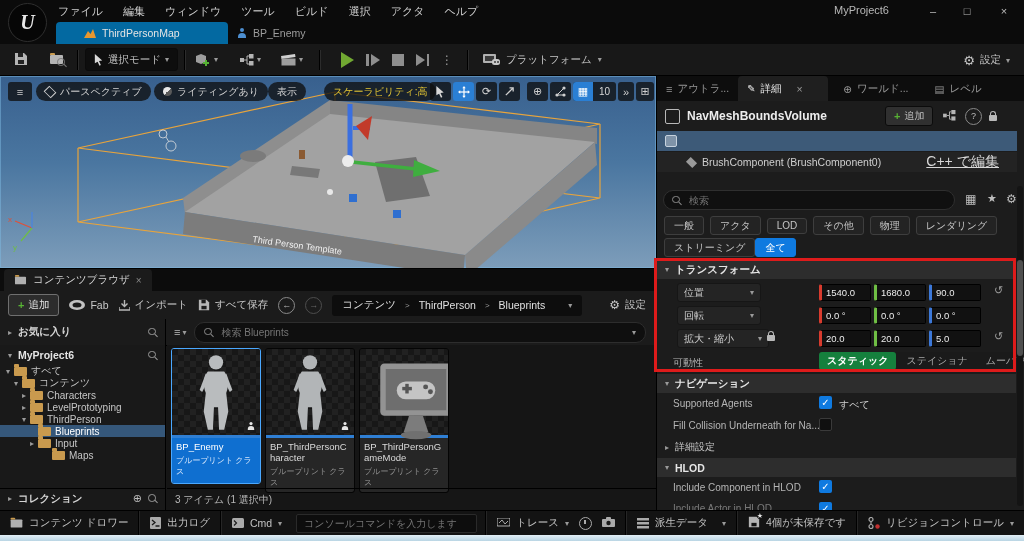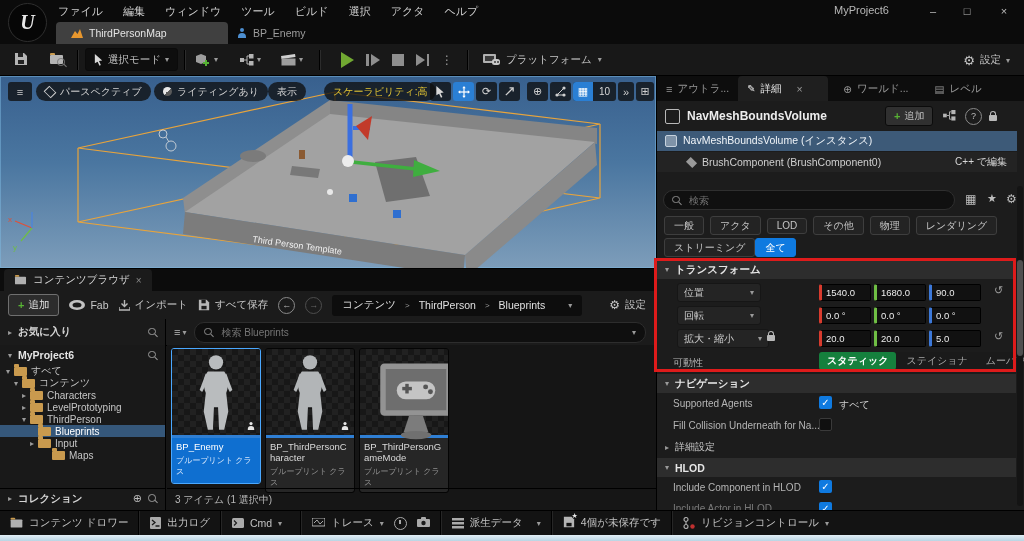--- a/index.html
+++ b/index.html
@@ -92,21 +92,21 @@
   </div>
   <div class="abs" style="right:135px;top:4px;color:#b8b8b8">MyProject6</div>
   <div class="abs row" style="right:0;top:0;height:22px">
     <span style="width:34px;text-align:center;color:#bbb">–</span>
     <span style="width:34px;text-align:center;color:#bbb">□</span>
     <span style="width:40px;text-align:center;color:#bbb">×</span>
   </div>
 </div>
 
 <div class="abs" style="left:0;top:22px;width:1024px;height:22px;background:#0b0b0b">
-  <div class="abs row" style="left:56px;top:0;width:172px;height:22px;background:#404040;border-radius:4px 4px 0 0;padding-left:15px;gap:6px;box-sizing:border-box">
+  <div class="abs row" style="left:56px;top:0;width:172px;height:22px;background:#0369a1;border-radius:4px 4px 0 0;padding-left:28px;gap:6px;box-sizing:border-box">
     <svg width="12" height="9" viewBox="0 0 12 9">
         <path d="M0 9 L4 2 L6.5 5 L9 0 L12 9 Z" fill="#e8972e"></path>
       </svg>
     <span style="color:#e4e4e4;font-size:10.5px">ThirdPersonMap</span>
   </div>
   <div class="abs row" style="left:231px;top:0;width:100px;height:22px;padding-left:6px;gap:6px;box-sizing:border-box">
     <span class="person" style="color:#4d8fd1"></span>
     <span style="color:#9d9d9d;font-size:10.5px">BP_Enemy</span>
   </div>
 </div>
@@ -334,26 +334,25 @@
         </svg>
     </span>
     <span class="circ" style="position:absolute;left:308px">
         <span>?</span>
       </span>
     <span class="lockic" style="position:absolute;left:332px"></span>
   </div>
 
   <div class="row" style="position:absolute;left:0;top:55px;width:360px;height:20px;background:#3d5a78;padding:0 8px;gap:6px;box-sizing:border-box">
     <span style="width:10px;height:10px;background:#7f93a8;border:1px solid #c6d2de;border-radius:2px"></span>
-    <span style="font-size:10.5px;color:#f0f4f8">NavMeshBoundsVolume (インスタンス)</span>
   </div>
   <div class="row" style="position:absolute;left:0;top:76px;width:360px;height:20px;background:#232323;padding:0 8px 0 30px;gap:6px;box-sizing:border-box">
     <span style="width:9px;height:9px;background:#9a9a9a;transform:rotate(45deg) scaleY(.75)"></span>
     <span style="font-size:10.5px;color:#cfcfcf">BrushComponent (BrushComponent0)</span>
-    <span style="position:absolute;right:10px;font-size:10px;color:#d8d8d8;">C++ で編集</span>
+    <span style="position:absolute;right:18px;font-size:14px;color:#d8d8d8;text-decoration:underline">C++ で編集</span>
   </div>
 
   <div class="row" style="position:absolute;left:6px;top:114px;width:292px;height:20px;background:#101010;border:1px solid #2f2f2f;border-radius:10px;padding:0 8px;gap:6px;box-sizing:border-box">
     <span class="mag" style="color:#8a8a8a"></span>
     <input style="flex: 1 1 0%; background: transparent; border: none; outline: none; color: rgb(204, 204, 204); font-size: 10px;" placeholder="検索">
   </div>
   <span style="position:absolute;left:308px;top:116px;font-size:12px;color:#bdbdbd">▦</span>
   <span style="position:absolute;left:330px;top:116px;font-size:11px;color:#bdbdbd">★</span>
   <span style="position:absolute;left:349px;top:116px;font-size:12px;color:#bdbdbd">⚙</span>
 
@@ -642,20 +641,21 @@
   </div>
   <span class="sbsep"></span>
   <div class="sbitem">
     <svg width="12" height="10" viewBox="0 0 12 10">
         <rect width="12" height="10" rx="1.5" fill="#aaa"></rect>
         <path d="M2 2.5 L4.5 5 L2 7.5" stroke="#1b1b1b" stroke-width="1.2" fill="none"></path>
       </svg>
     <span>Cmd</span>
     <span class="chev">▾</span>
   </div>
+  <input style="width: 196px; height: 17px; background: rgb(13, 13, 13); border: 1px solid rgb(42, 42, 42); border-radius: 2px; color: rgb(187, 187, 187); font-size: 10px; padding: 0px 7px; margin-left: 4px;" placeholder="コンソールコマンドを入力します">
   <span class="sbsep" style="margin-left:8px"></span>
   <div class="sbitem">
     <svg width="13" height="10" viewBox="0 0 13 10">
         <rect x="0" y="0" width="13" height="8" rx="1" fill="none" stroke="#aaa" stroke-width="1.2"></rect>
         <path d="M2 5 L5 2 L8 6 L11 3" stroke="#aaa" fill="none"></path>
       </svg>
     <span>トレース</span>
     <span class="chev">▾</span>
   </div>
   <span style="width:11px;height:11px;border:1.3px solid #aaa;border-radius:50%;position:relative;flex:none">

